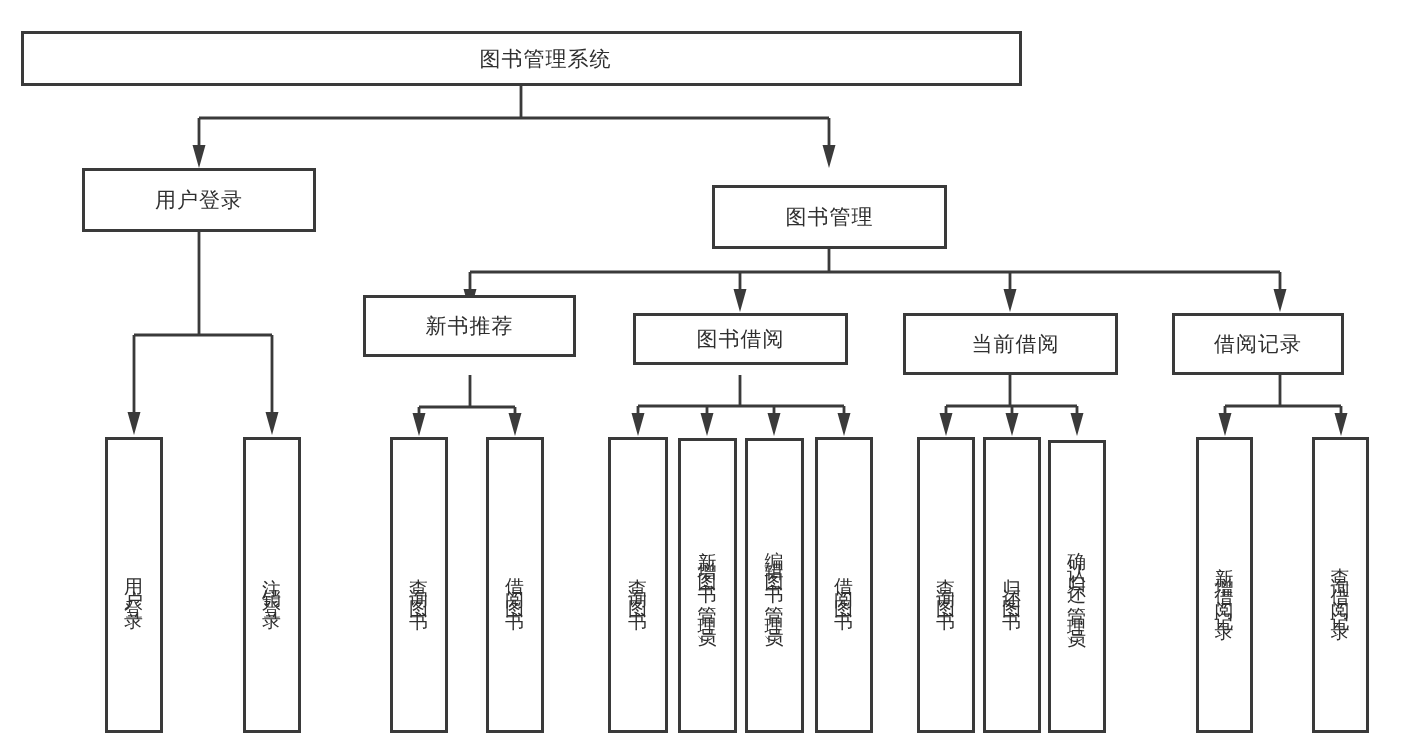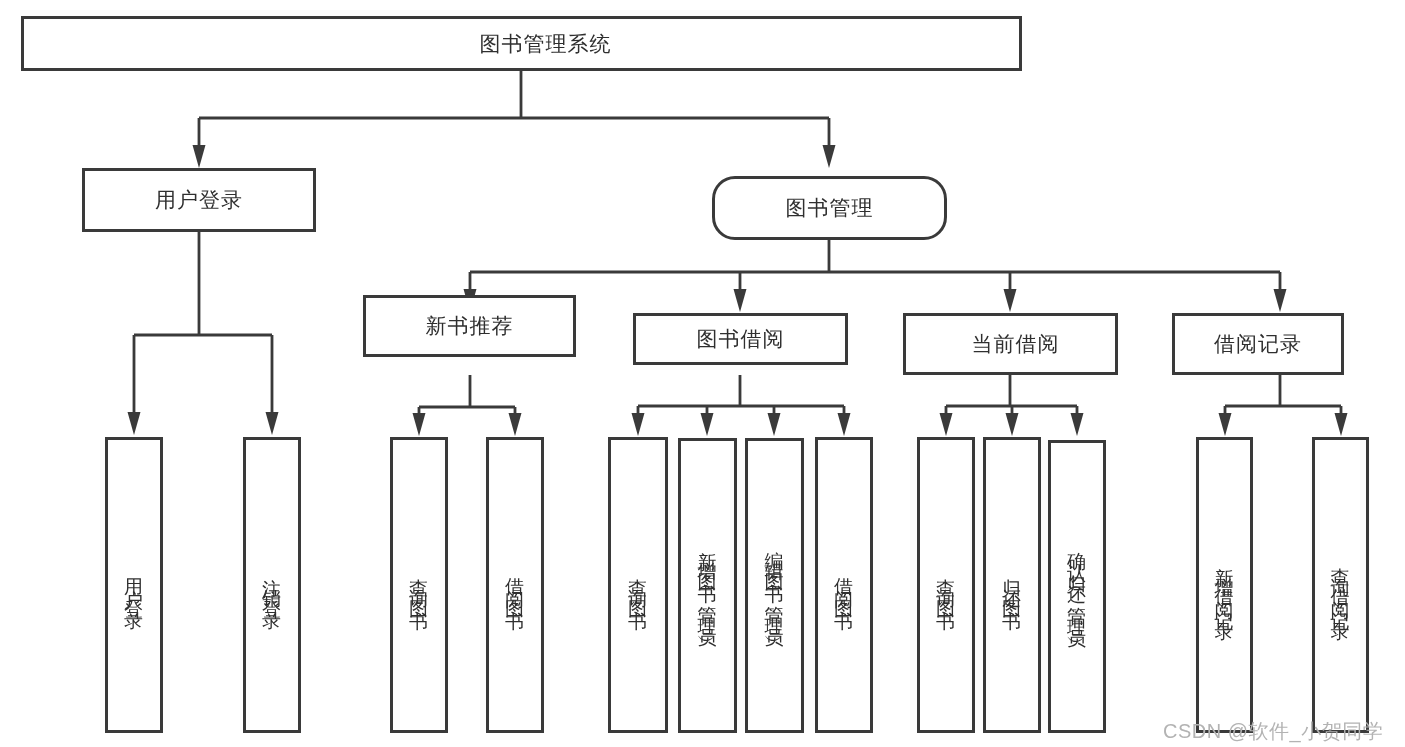--- a/index.html
+++ b/index.html
@@ -93,24 +93,24 @@
       <polygon points="774,436 767.5,413 780.5,413"></polygon>
       <polygon points="844,436 837.5,413 850.5,413"></polygon>
       <polygon points="946,436 939.5,413 952.5,413"></polygon>
       <polygon points="1012,436 1005.5,413 1018.5,413"></polygon>
       <polygon points="1077,436 1070.5,413 1083.5,413"></polygon>
       <polygon points="1225,436 1218.5,413 1231.5,413"></polygon>
       <polygon points="1341,436 1334.5,413 1347.5,413"></polygon>
     </g>
   </svg>
 
-  <div class="node h" style="left:21px; top:16px; width:1001px; height:55px;padding-left:48px;">图书管理系统</div>
+  <div class="node h" style="left:21px; top:31px; width:1001px; height:55px;padding-left:48px;">图书管理系统</div>
 
   <div class="node h" style="left:82px; top:168px; width:234px; height:64px;">用户登录</div>
-  <div class="node h" style="left:712px; top:176px; width:235px; height:64px;border-radius:23px;">图书管理</div>
+  <div class="node h" style="left:712px; top:185px; width:235px; height:64px;">图书管理</div>
 
   <div class="node h" style="left:363px; top:295px; width:213px; height:62px;">新书推荐</div>
   <div class="node h" style="left:633px; top:313px; width:215px; height:52px;">图书借阅</div>
   <div class="node h" style="left:903px; top:313px; width:215px; height:62px;padding-left:10px;">当前借阅</div>
   <div class="node h" style="left:1172px; top:313px; width:172px; height:62px;">借阅记录</div>
 
   <div class="node leaf" style="left:105px; top:437px; width:58px; height:296px;">用户登录</div>
   <div class="node leaf" style="left:243px; top:437px; width:58px; height:296px;">注销登录</div>
 
   <div class="node leaf" style="left:390px; top:437px; width:58px; height:296px;">查询图书</div>
@@ -121,15 +121,14 @@
   <div class="node leaf" style="left:745px; top:438px; width:59px; height:295px;">编辑图书（管理员）</div>
   <div class="node leaf" style="left:815px; top:437px; width:58px; height:296px;">借阅图书</div>
 
   <div class="node leaf" style="left:917px; top:437px; width:58px; height:296px;">查询图书</div>
   <div class="node leaf" style="left:983px; top:437px; width:58px; height:296px;">归还图书</div>
   <div class="node leaf" style="left:1048px; top:440px; width:58px; height:293px;">确认归还（管理员）</div>
 
   <div class="node leaf" style="left:1196px; top:437px; width:57px; height:296px;">新增借阅记录</div>
   <div class="node leaf" style="left:1312px; top:437px; width:57px; height:296px;">查询借阅记录</div>
 
-  <div id="watermark">CSDN @软件_小贺同学</div>
 
 </div>
 
 </body></html>

